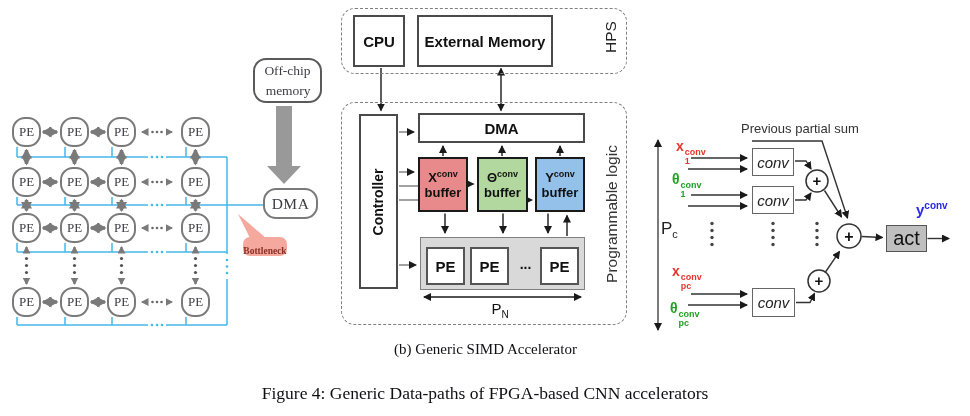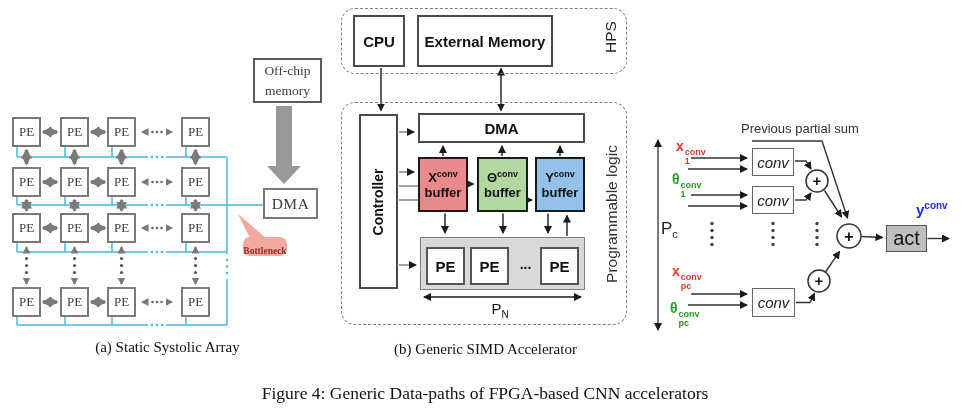--- a/index.html
+++ b/index.html
@@ -1,23 +1,23 @@
 <!DOCTYPE html>
 <html><head>
 <meta charset="utf-8">
 <style>
   html,body{margin:0;padding:0;background:#fff;}
   #stage{position:relative;width:970px;height:416px;background:#fff;overflow:hidden;
          font-family:"Liberation Sans",sans-serif;}
   #wires{position:absolute;left:0;top:0;}
   .abs{position:absolute;}
   .box{position:absolute;box-sizing:border-box;background:#fff;border:2px solid #4a4a4a;
-       display:flex;align-items:center;justify-content:center;text-align:center;
+       display:flex;align-items:center;justify-content:center;text-align:right;
        font-weight:bold;color:#111;}
-  .box-a{border-color:#7a7a7a;font-family:"Liberation Serif",serif;font-weight:normal;color:#3c3c44;}
+  .box-a{border-color:#7a7a7a;font-family:"Liberation Serif",serif;font-weight:normal;color:#3c3c44;border-radius:13px;}
   .dashed{position:absolute;box-sizing:border-box;border:1.6px dashed #7f7f7f;border-radius:14px;}
   .pe-a{width:29px;height:30px;font-size:13px;}
   .pe-b{width:39px;height:38px;font-size:15px;border-color:#555;}
   .vwrap{position:absolute;display:flex;align-items:center;justify-content:center;}
   .vwrap>span{transform:rotate(-90deg);white-space:nowrap;display:inline-block;}
   .caption{position:absolute;font-family:"Liberation Serif",serif;font-size:15px;color:#101014;
            text-align:center;}
   .buf{border-color:#1a1a1a;flex-direction:column;line-height:1.12;font-size:13px;}
   .buf sup{font-size:9px;}
   .clabel{position:absolute;font-weight:bold;line-height:1;white-space:nowrap;}
@@ -233,21 +233,20 @@
         <div>memory</div>
       </div>
 </div>
 
 <div class="box box-a" style="left:263px;top:188px;width:55px;height:31px;font-size:15.5px;letter-spacing:.5px">DMA</div>
 
 <div class="callout" style="left: 243px; top: 237px; width: 44px; height: 19px; background-color: rgb(245, 168, 157); align-items: flex-end;">
   <span style="color: rgb(139, 46, 38);">Bottleneck</span>
 </div>
 
-<div class="caption" style="left:30px;top:339px;width:275px">(a) Static Systolic Array</div>
 
 <div class="dashed" style="left:341px;top:8px;width:286px;height:66px"></div>
 <div class="dashed" style="left:341px;top:102px;width:286px;height:223px"></div>
 
 <div class="box" style="left:353px;top:15px;width:52px;height:52px;font-size:15px">CPU</div>
 <div class="box" style="left:417px;top:15px;width:136px;height:52px;font-size:15px">External Memory</div>
 <div class="vwrap" style="left:596px;top:12px;width:30px;height:50px;font-size:15.5px;color:#222">
       <span>HPS</span>
     </div>
 

